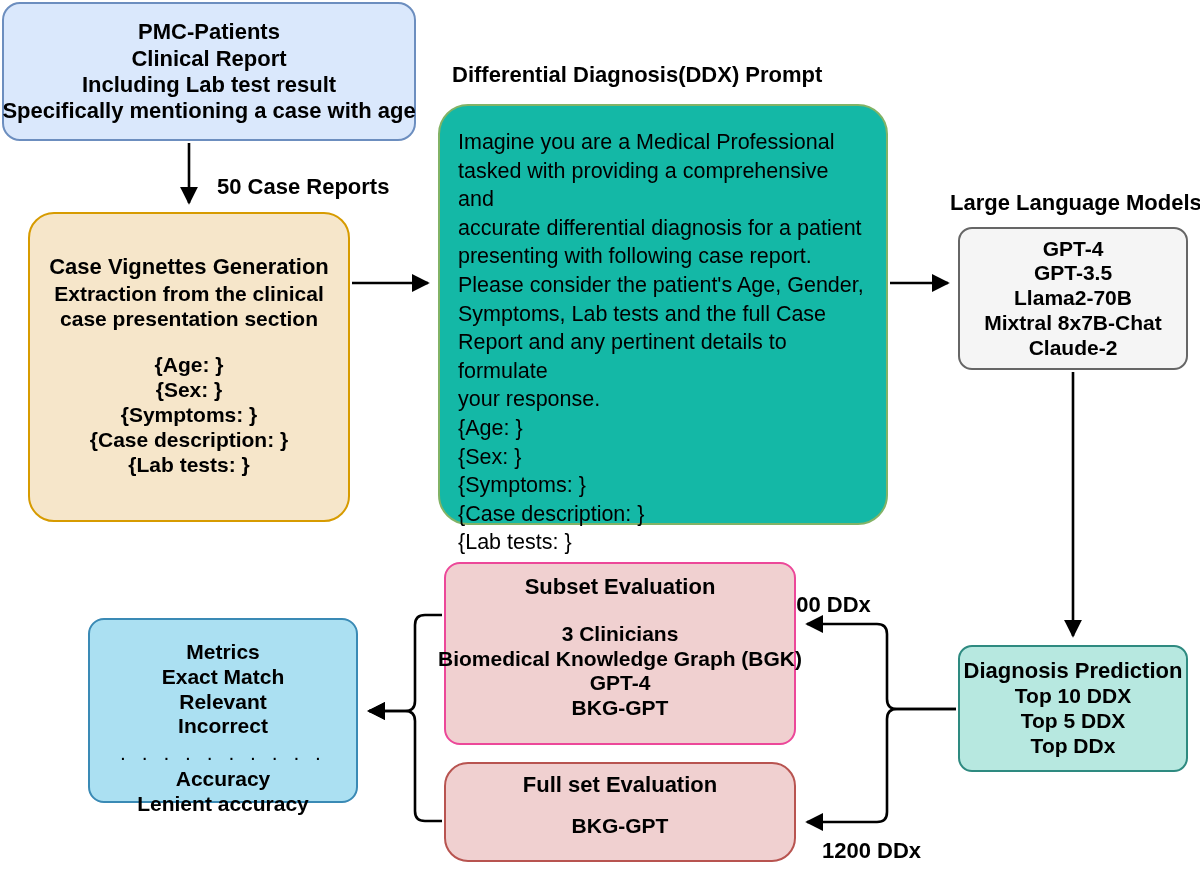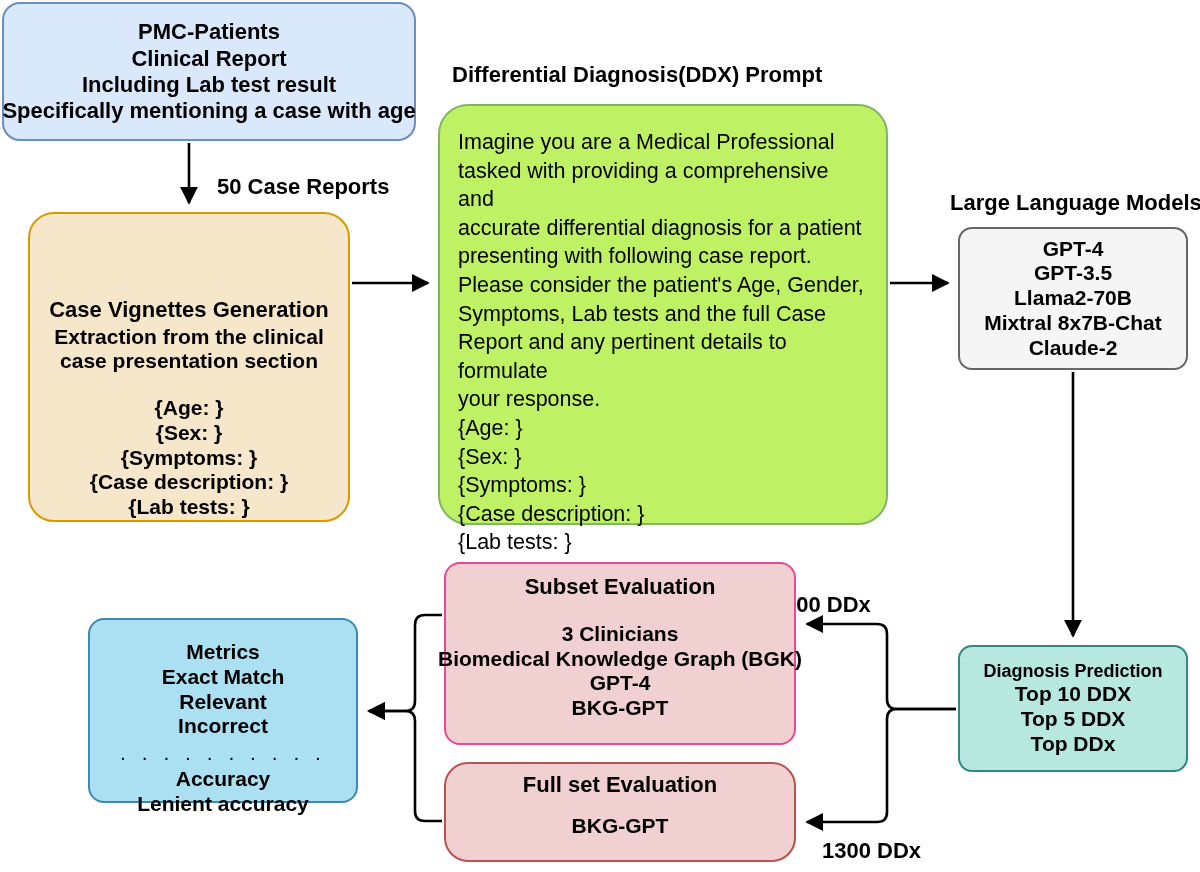--- a/index.html
+++ b/index.html
@@ -55,29 +55,29 @@
     font-size: 22px;
   }
   #node-pmc-patients .title { font-size: 22px; margin-bottom: 1px; }
 
   #node-case-vignettes {
     left: 28px; top: 212px; width: 322px; height: 310px;
     background: #f6e6ca;
     border: 2px solid #d79b00;
     border-radius: 26px;
     font-size: 21px;
-    justify-content: flex-end;
+    justify-content: flex-start;
     padding-top: 40px;
   }
   #node-case-vignettes .title { font-size: 22px; margin-bottom: 2px; }
   #node-case-vignettes .gap { height: 22px; }
 
   #node-ddx-prompt {
     left: 438px; top: 104px; width: 450px; height: 421px;
-    background: #bef264;
+    background: #14b8a6;
     border: 2px solid #82b366;
     border-radius: 30px;
     align-items: flex-start;
     justify-content: flex-start;
     text-align: left;
     font-size: 21.5px;
     padding: 22px 16px 10px 18px;
     line-height: 1.33;
   }
   #node-ddx-prompt .para { margin: 0; }
@@ -97,21 +97,21 @@
     left: 950px; top: 190px; font-size: 22px;
   }
 
   #node-diagnosis-prediction {
     left: 958px; top: 645px; width: 230px; height: 127px;
     background: #b7e8e0;
     border: 2px solid #2e8a80;
     border-radius: 14px;
     font-size: 21px;
   }
-  #node-diagnosis-prediction .title { font-size: 18px; }
+  #node-diagnosis-prediction .title { font-size: 22px; }
 
   #node-subset-eval {
     left: 444px; top: 562px; width: 352px; height: 183px;
     background: #f0d0d0;
     border: 2px solid #ec4899;
     border-radius: 16px;
     font-size: 21px;
     justify-content: flex-start;
     padding-top: 10px;
   }
@@ -256,21 +256,21 @@
 
   <div class="node" id="node-diagnosis-prediction">
     <div class="title">Diagnosis Prediction</div>
     <div class="line">Top 10 DDX</div>
     <div class="line">Top 5 DDX</div>
     <div class="line">Top DDx</div>
   </div>
 
   <div class="edge-label" id="label-300-ddx">300 DDx</div>
 
-  <div class="edge-label" id="label-1500-ddx">1300 DDx</div>
+  <div class="edge-label" id="label-1500-ddx">1200 DDx</div>
 
   <div class="node" id="node-subset-eval">
     <div class="title">Subset Evaluation</div>
     <div class="gap"></div>
     <div class="line">3 Clinicians</div>
     <div class="line">Biomedical Knowledge Graph (BGK)</div>
     <div class="line">GPT-4</div>
     <div class="line">BKG-GPT</div>
   </div>
 

